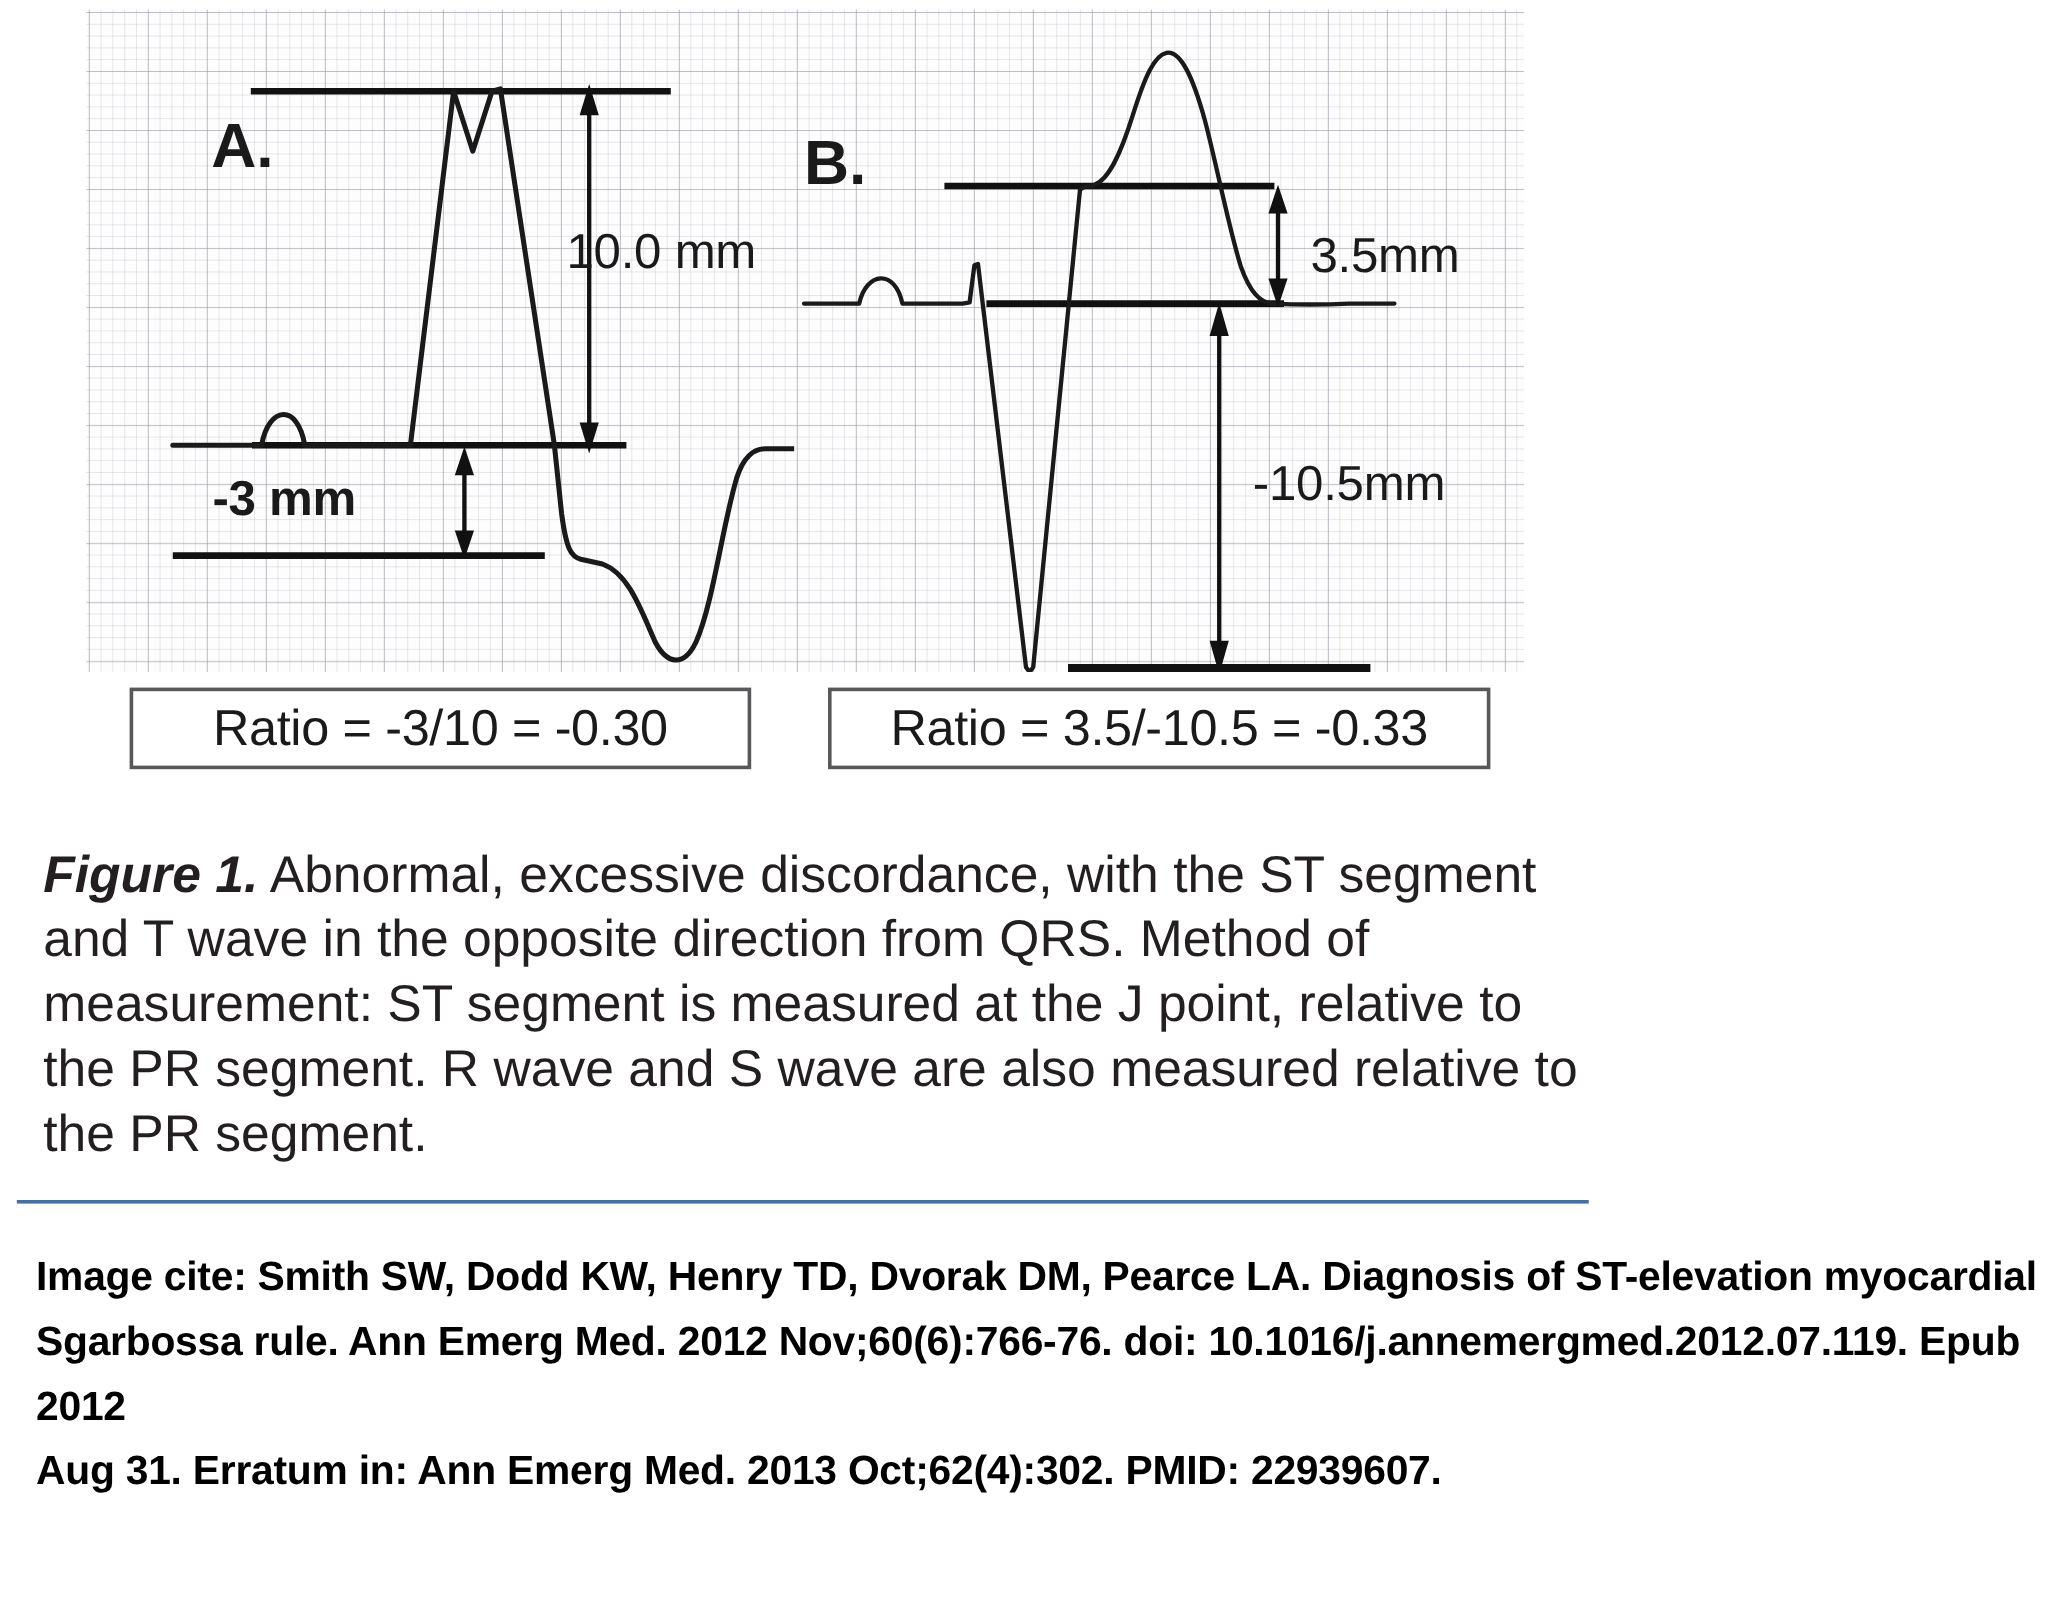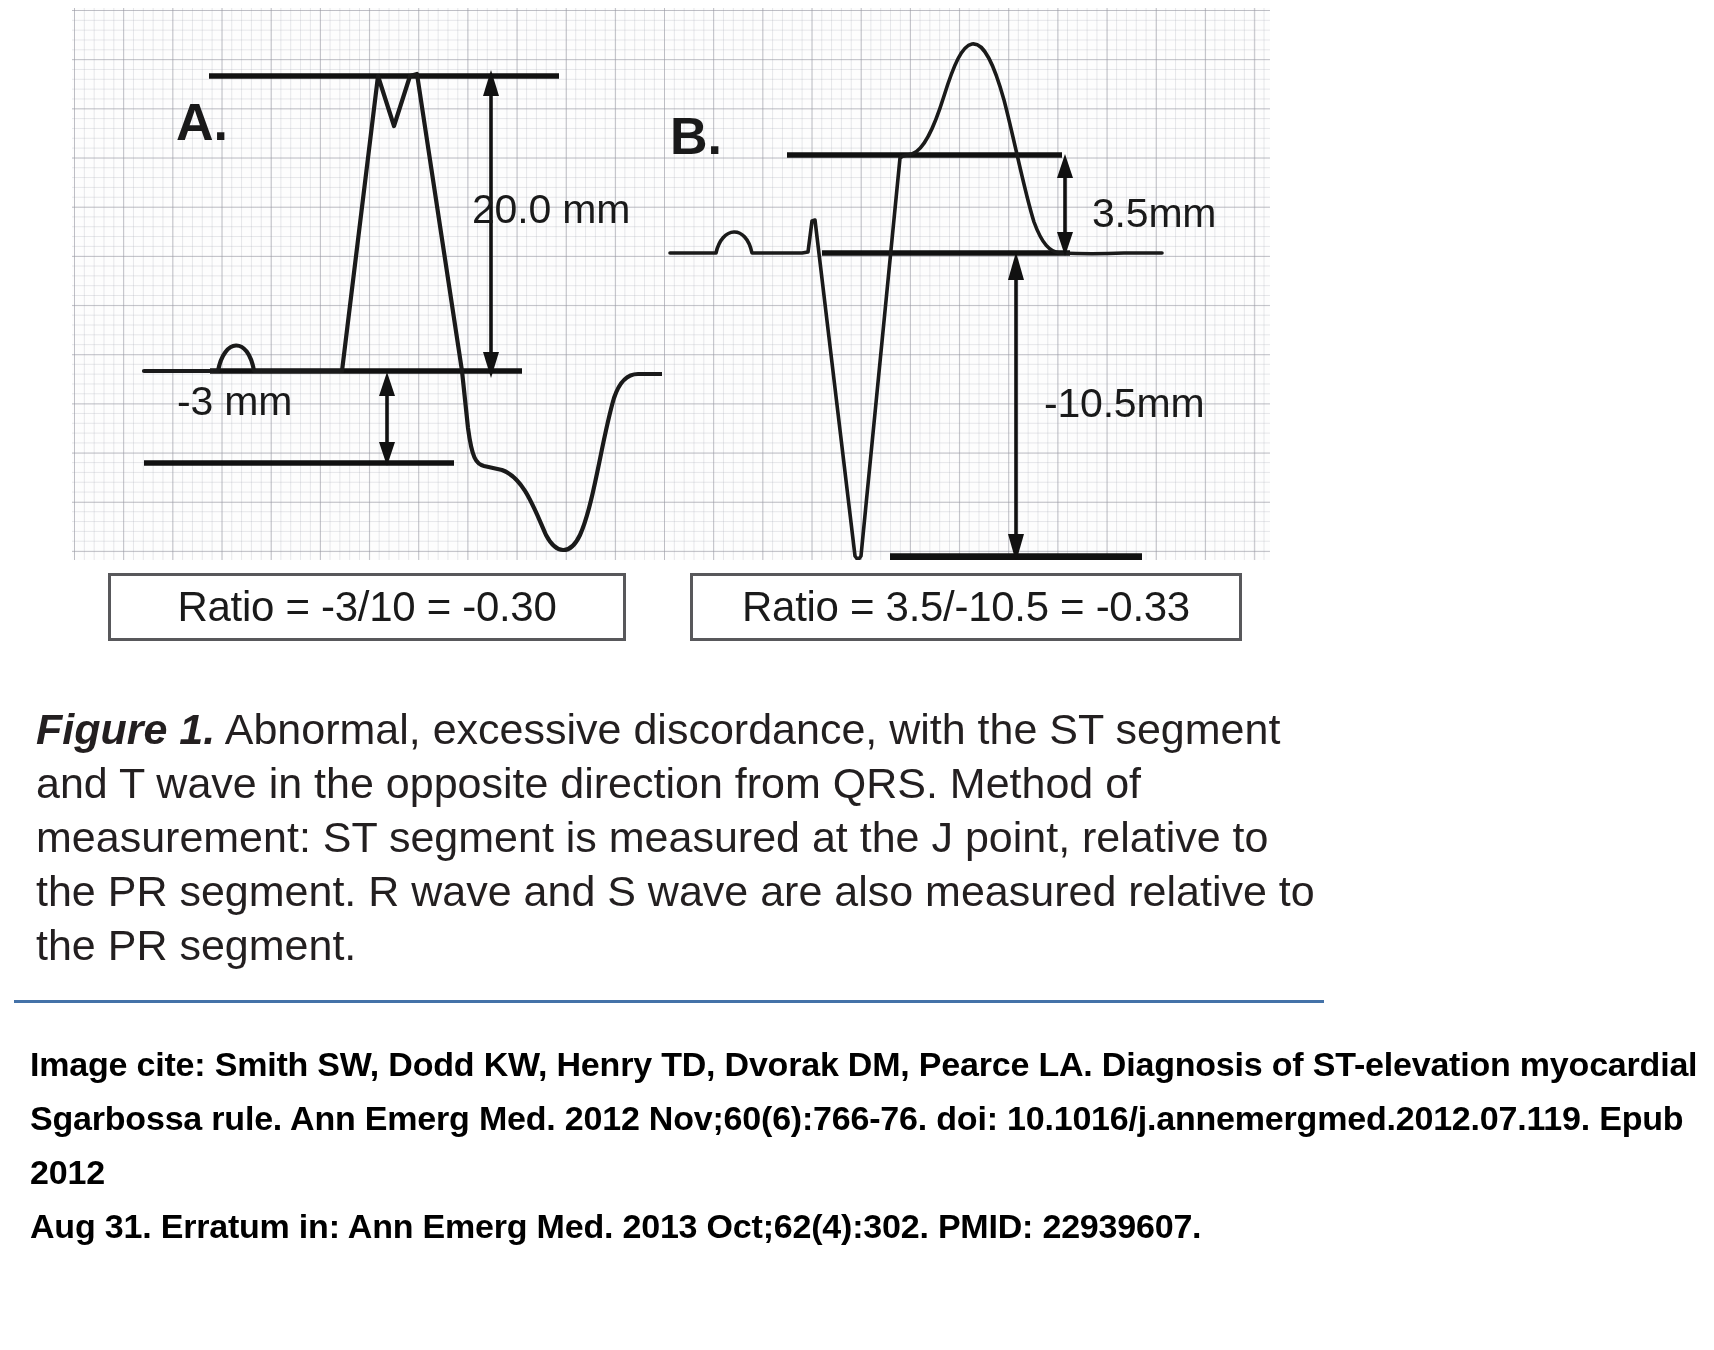--- a/index.html
+++ b/index.html
@@ -176,23 +176,23 @@
 
       <g>
         <line class="arrow-line" x1="315" y1="376" x2="315" y2="446"></line>
         <polygon points="315,364 307,388 323,388" fill="#111111"></polygon>
         <polygon points="315,458 307,434 323,434" fill="#111111"></polygon>
       </g>
     </svg>
 
     <div class="panel-letter" style="left:104px; top:84px;">A.</div>
 
-    <div class="measure-label" style="left:400px; top:178px;">20.0 mm</div>
-
-    <div class="measure-label" style="left:105px; top:370px;">-3 mm</div>
+    <div class="measure-label" style="left:400px; top:178px;">10.0 mm</div>
+
+    <div class="measure-label" style="left:105px; top:384px;font-weight:bold;">-3 mm</div>
   </div>
 
   <div class="ecg-panel" id="panel-b">
     <div class="grid-bg"></div>
 
     <svg class="panel-svg" viewBox="0 0 608 552" preserveAspectRatio="none">
 
       <line class="ref-line" x1="125" y1="147" x2="400" y2="147"></line>
 
       <line class="ref-line" x1="160" y1="245" x2="408" y2="245"></line>

